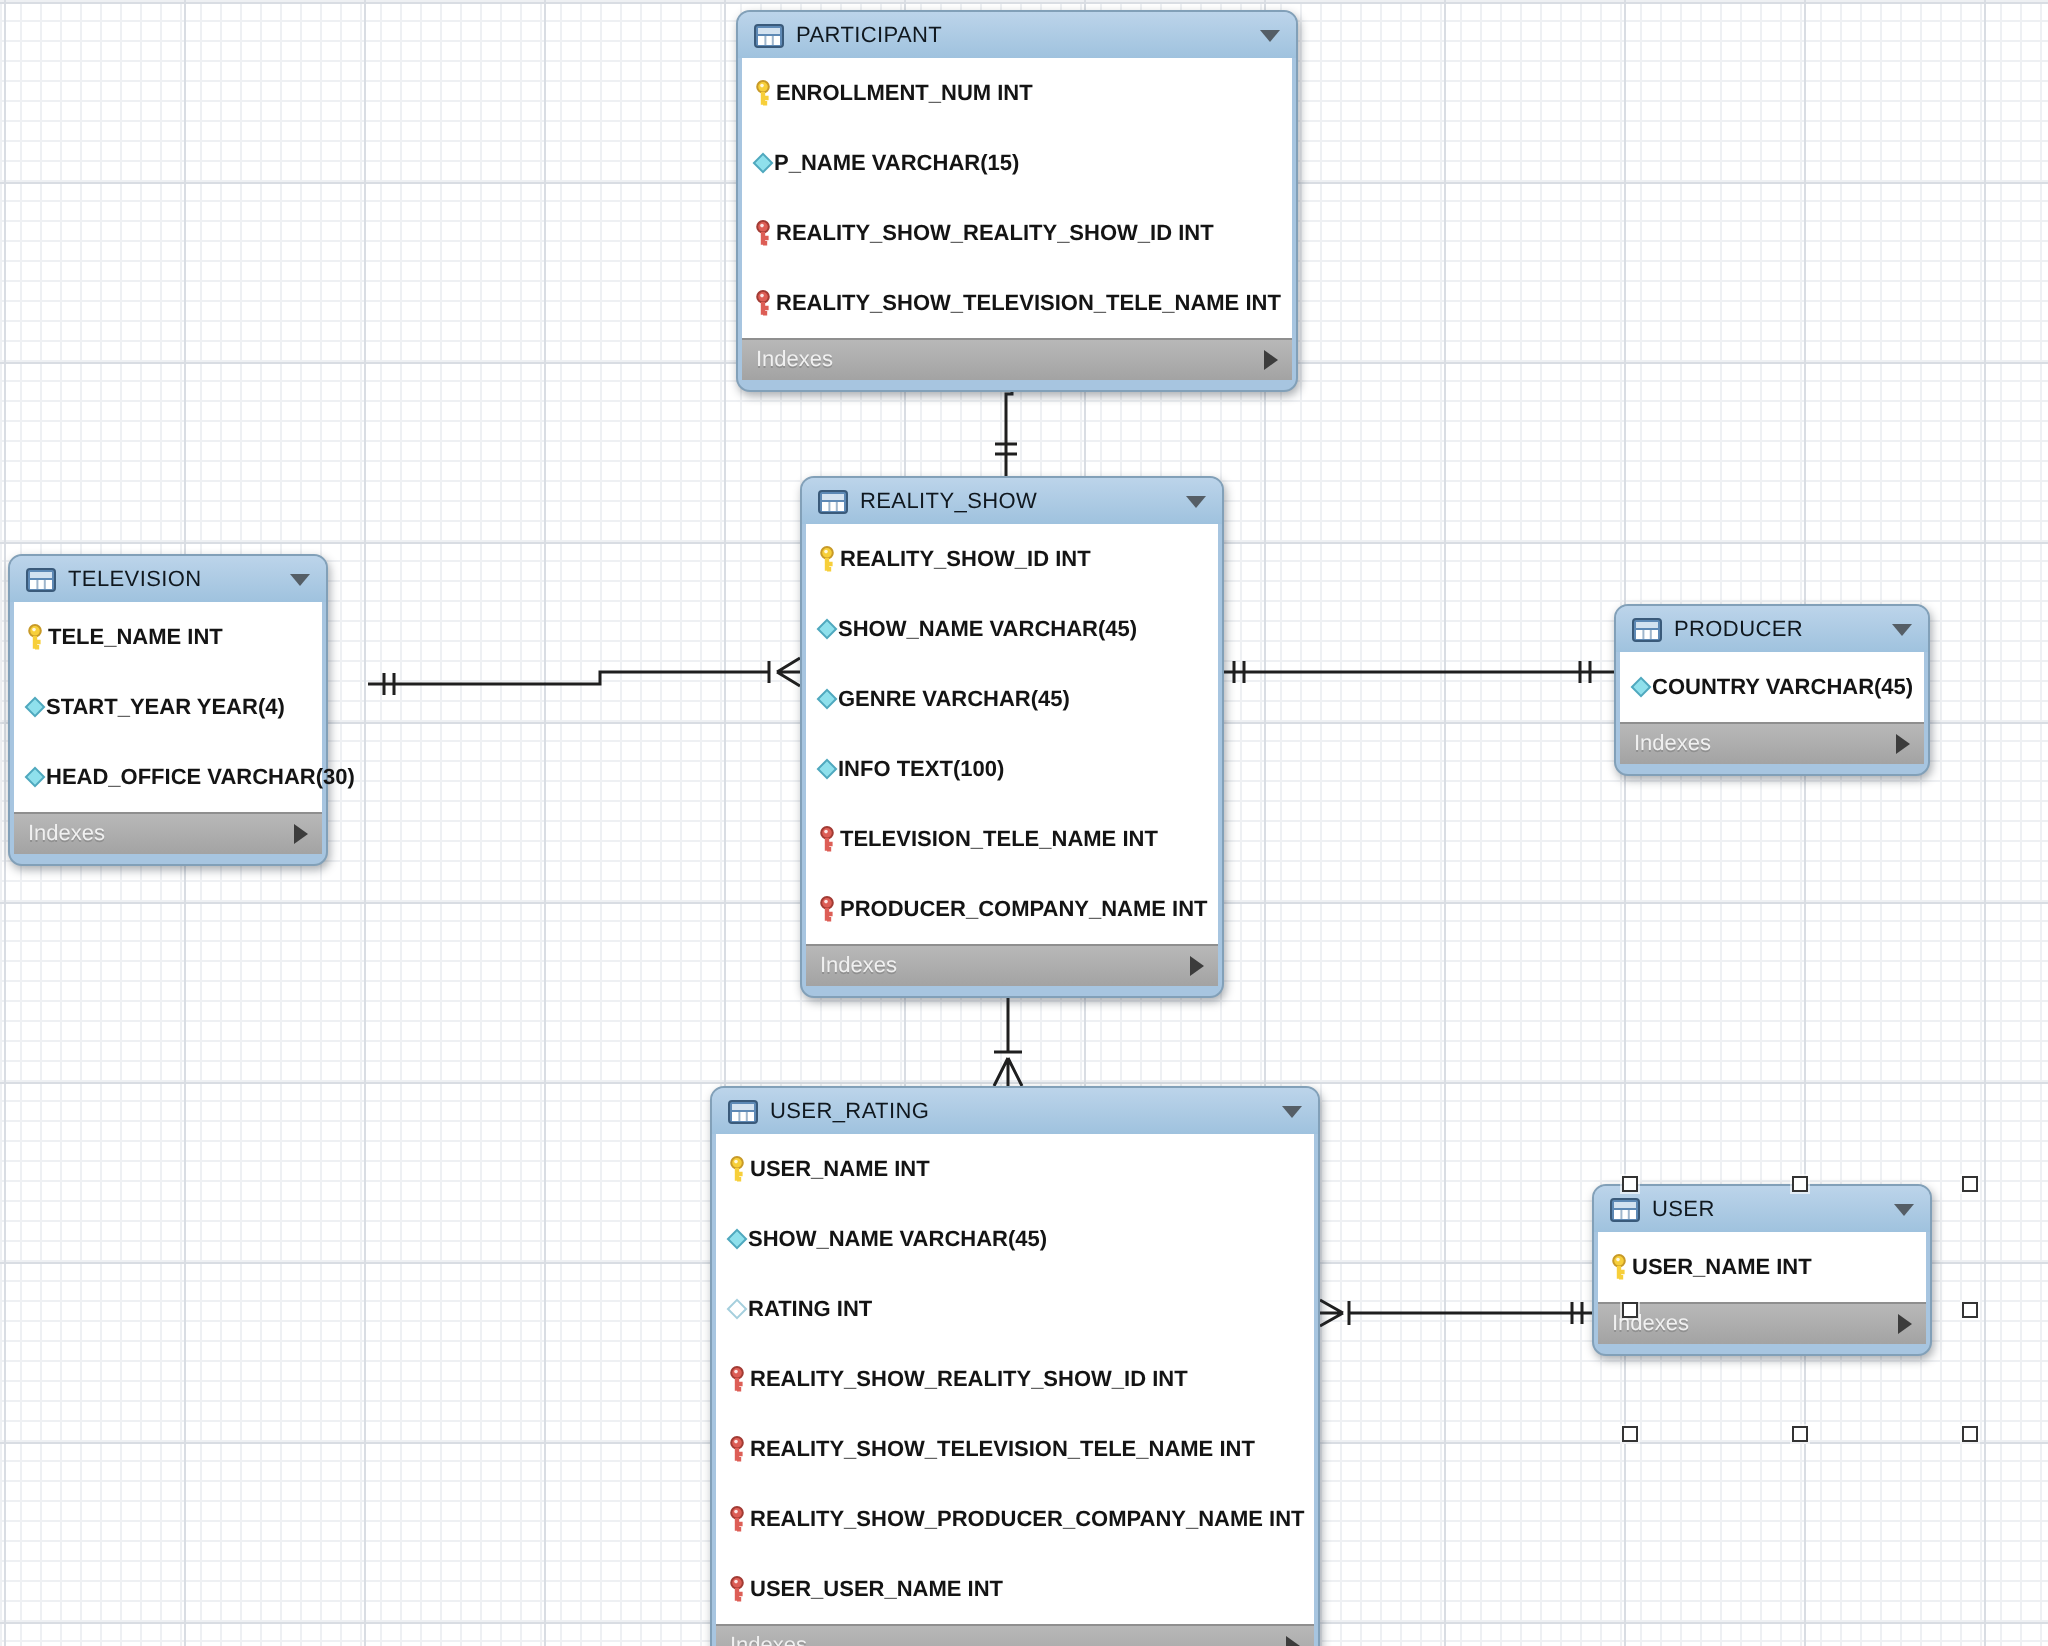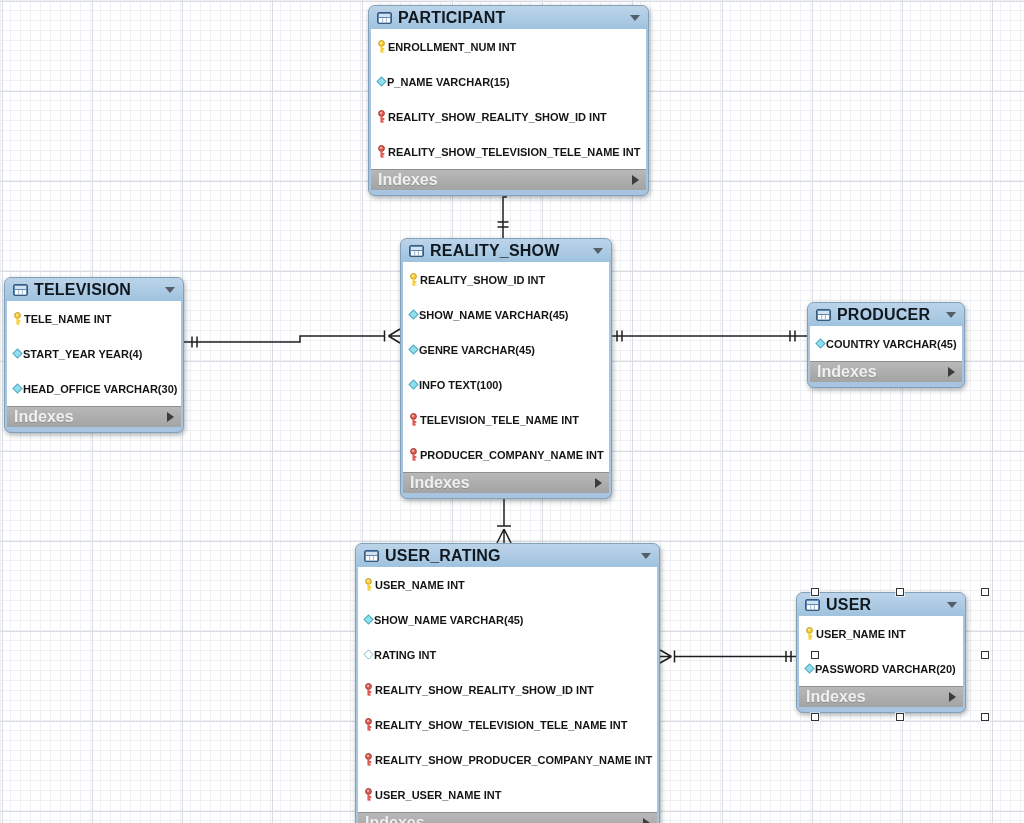--- a/index.html
+++ b/index.html
@@ -21,30 +21,30 @@
     background:#a7c5e0;
     border:1px solid #82a0b8;
     border-radius:7px;
     padding:0 0 5px 0;
     box-shadow:1px 2px 5px rgba(40,50,60,.40);
     box-sizing:border-box;
   }
   .tbl-header{height:23px;display:flex;align-items:center;gap:6px;padding:0 8px;
     background:linear-gradient(#bcd4ea,#9fc2de);border-radius:6px 6px 0 0;}
   .hicon{display:inline-flex;width:15px;height:12px;}
-  .tbl-title{flex:1;font-size:16px;font-weight:bold;color:#10181f;letter-spacing:.2px;white-space:nowrap;}
+  .tbl-title{flex:1;font-size:11px;font-weight:normal;color:#10181f;letter-spacing:.2px;white-space:nowrap;}
   .tri-down{width:0;height:0;border-left:5px solid transparent;border-right:5px solid transparent;border-top:6px solid #555e66;}
   .tbl-body{background:#ffffff;margin:0 2px;}
   .tbl-row{height:25px;display:flex;align-items:center;gap:0;padding:5px 5px;}
   .cicon{display:inline-flex;width:12px;height:13px;flex:0 0 auto;}
   .dicon{display:inline-flex;width:11px;height:11px;flex:0 0 auto;}
   .col-label{font-size:11px;font-weight:bold;color:#141414;white-space:nowrap;}
   .tbl-indexes{height:20px;margin:0 2px;display:flex;align-items:center;padding:0 7px;
     background:linear-gradient(#b8b8b8,#a3a3a3);border-top:1px solid #8f8f8f;}
-  .idx-label{flex:1;font-size:16px;font-weight:bold;color:#f0f0f0;text-shadow:0 1px 0 rgba(0,0,0,.15);}
+  .idx-label{flex:1;font-size:11px;font-weight:normal;color:#f0f0f0;text-shadow:0 1px 0 rgba(0,0,0,.15);}
   .tri-right{width:0;height:0;border-top:5px solid transparent;border-bottom:5px solid transparent;border-left:7px solid #3c3c3c;}
   .handle{position:absolute;width:8px;height:8px;background:#ffffff;border:1px solid #333;box-sizing:border-box;box-shadow:0 0 0 1px rgba(255,255,255,.6);}
 </style>
 </head>
 <body>
 
 <div class="canvas">
 
   <svg class="conn-layer" width="1024" height="823" viewBox="0 0 1024 823" fill="none" stroke="#1f1f1f" stroke-width="1.5">
     <g>
@@ -205,21 +205,21 @@
           </span>
         <span class="col-label">PRODUCER_COMPANY_NAME INT</span>
       </div>
     </div>
     <div class="tbl-indexes">
       <span class="idx-label">Indexes</span>
       <span class="tri-right"></span>
     </div>
   </div>
 
-  <div class="tbl" style="left:4px;top:277px;width:180px;">
+  <div class="tbl" style="left:4px;top:277px;width:160px;">
     <div class="tbl-header">
       <span class="hicon">
           <svg width="15" height="12" viewBox="0 0 15 12">
             <rect x="0.5" y="0.5" width="14" height="11" rx="1.5" fill="#5e89b5" stroke="#3a5a7a"></rect>
             <rect x="2" y="2" width="11" height="3" fill="#d3e2f0"></rect>
             <rect x="2" y="6" width="11" height="4.5" fill="#ffffff"></rect>
             <path d="M5.7 6 V10.5 M9.4 6 V10.5" stroke="#9fb6cc" stroke-width="1"></path>
           </svg>
         </span>
       <span class="tbl-title">TELEVISION</span>
@@ -391,28 +391,20 @@
     <div class="tbl-body">
       <div class="tbl-row">
         <span class="cicon">
             <svg width="12" height="13" viewBox="0 0 12 13">
               <circle cx="5.5" cy="3.4" r="2.9" fill="#f7cf3a" stroke="#c89a28" stroke-width="1"></circle>
               <path d="M5.5 6 V12.4 M5.5 9 H8.3 M5.5 11.6 H7.6" stroke="#f7cf3a" stroke-width="2.2" fill="none"></path>
               <circle cx="5" cy="2.8" r="0.9" fill="#ffffff" opacity="0.85"></circle>
             </svg>
           </span>
         <span class="col-label">USER_NAME INT</span>
-      </div>
-      <div class="tbl-row">
-        <span class="dicon">
-            <svg width="11" height="11" viewBox="0 0 11 11">
-              <rect x="2.3" y="2.3" width="6.4" height="6.4" transform="rotate(45 5.5 5.5)" fill="#8fe0ec" stroke="#4fa8be" stroke-width="1"></rect>
-            </svg>
-          </span>
-        <span class="col-label">PASSWORD VARCHAR(20)</span>
       </div>
     </div>
     <div class="tbl-indexes">
       <span class="idx-label">Indexes</span>
       <span class="tri-right"></span>
     </div>
   </div>
 
   <div class="handle" style="left:811px;top:588px;"></div>
   <div class="handle" style="left:896px;top:588px;"></div>

